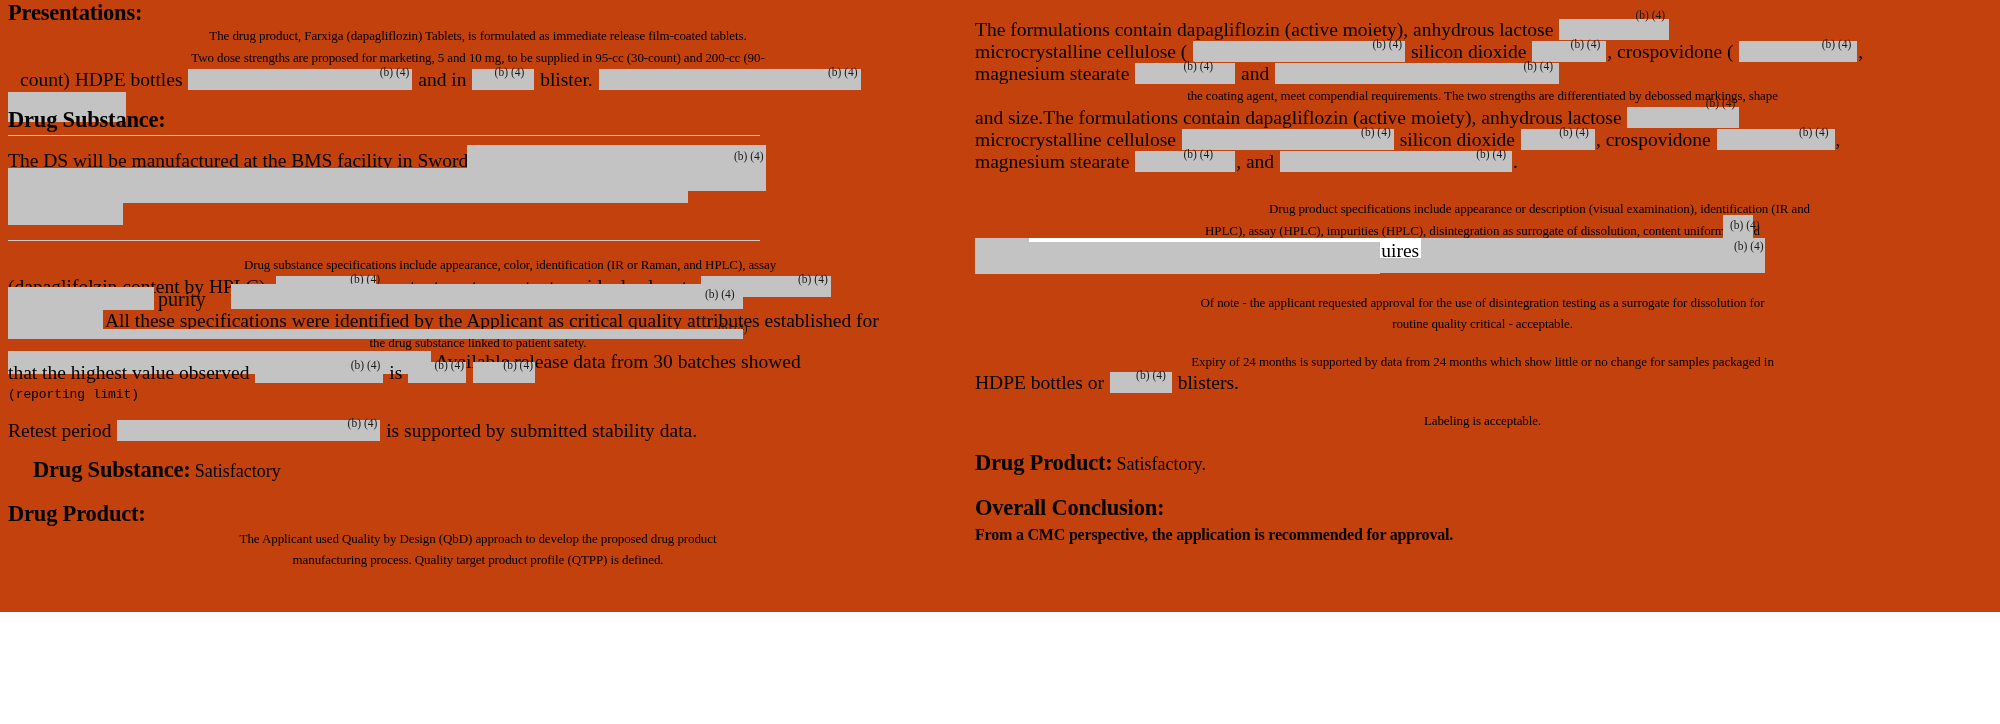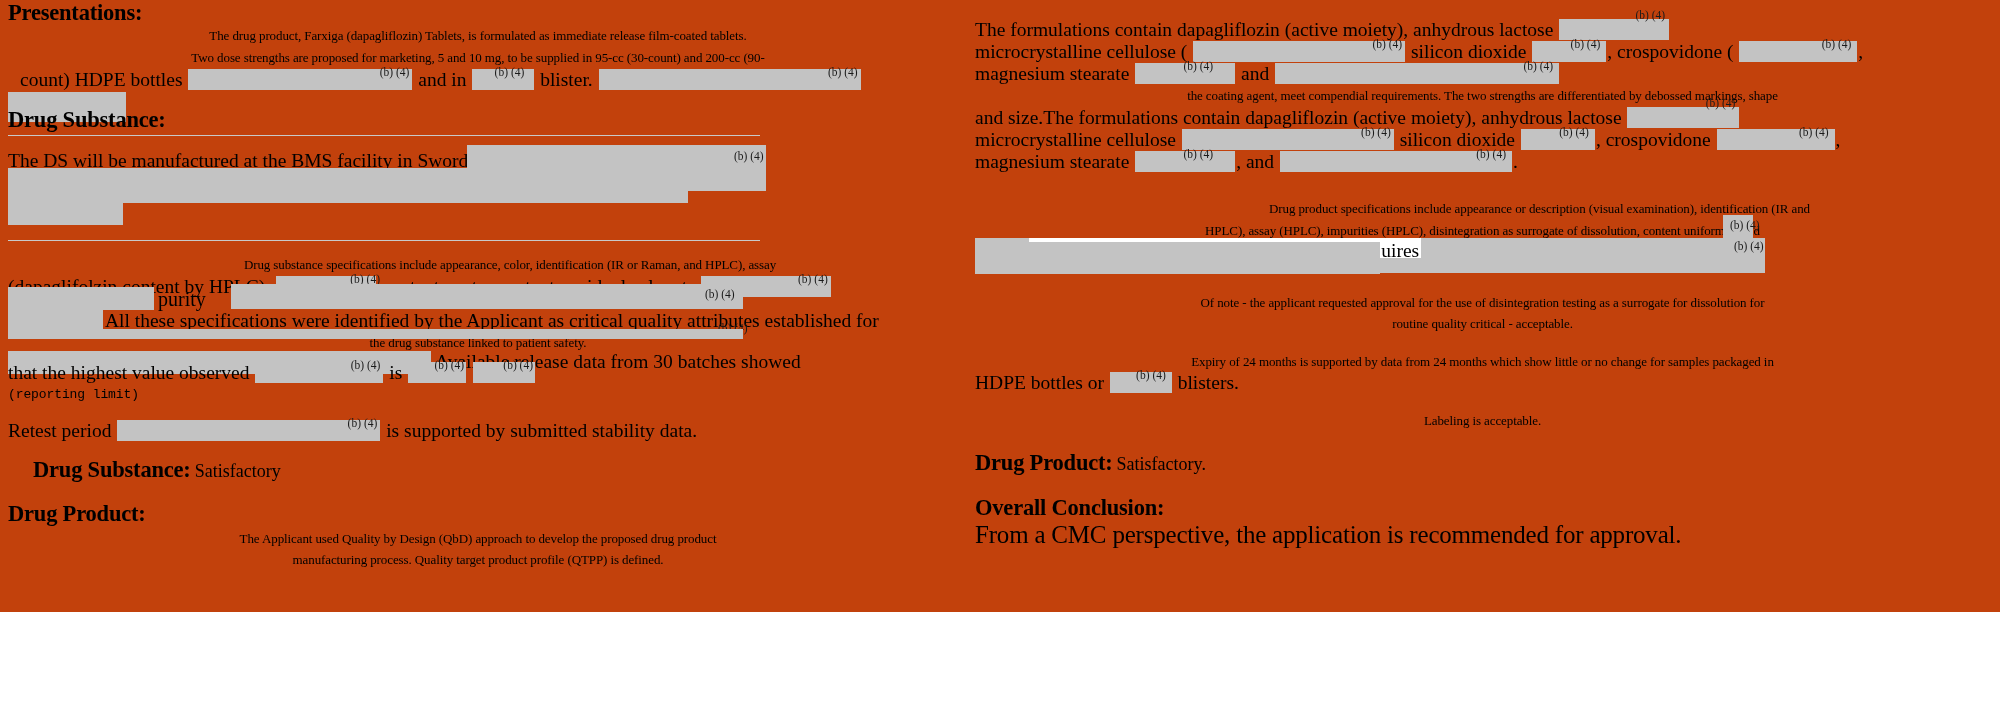--- a/index.html
+++ b/index.html
@@ -47,22 +47,22 @@
   }
   .inline-head {
     font-weight: bold;
     font-size: 22.5px;
     letter-spacing: -0.2px;
   }
   .inline-head-val {
     font-size: 18px;
   }
   .bold-line {
-    font-weight: normal;
-    font-size: 25px;
+    font-weight: bold;
+    font-size: 16px;
     line-height: 27px;
     letter-spacing: -0.2px;
   }
 
   
   .redact {
     display: inline-block;
     background: #c3c3c3;
     vertical-align: baseline;
     position: relative;

